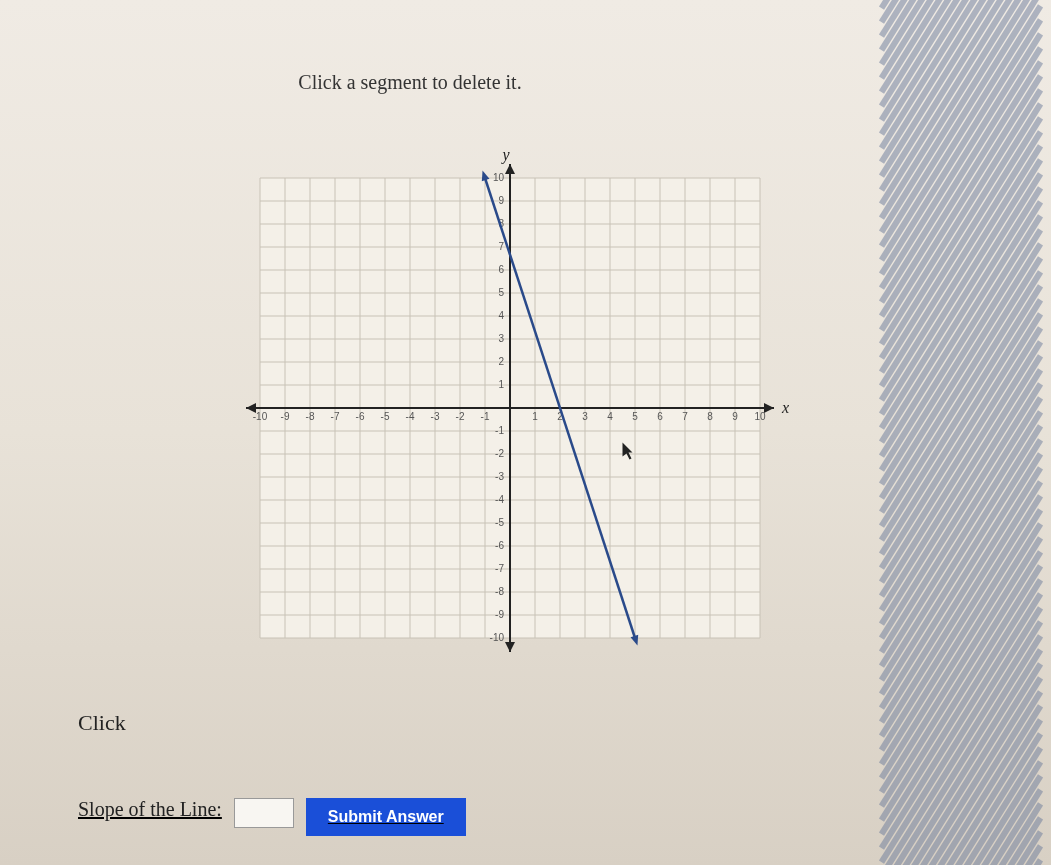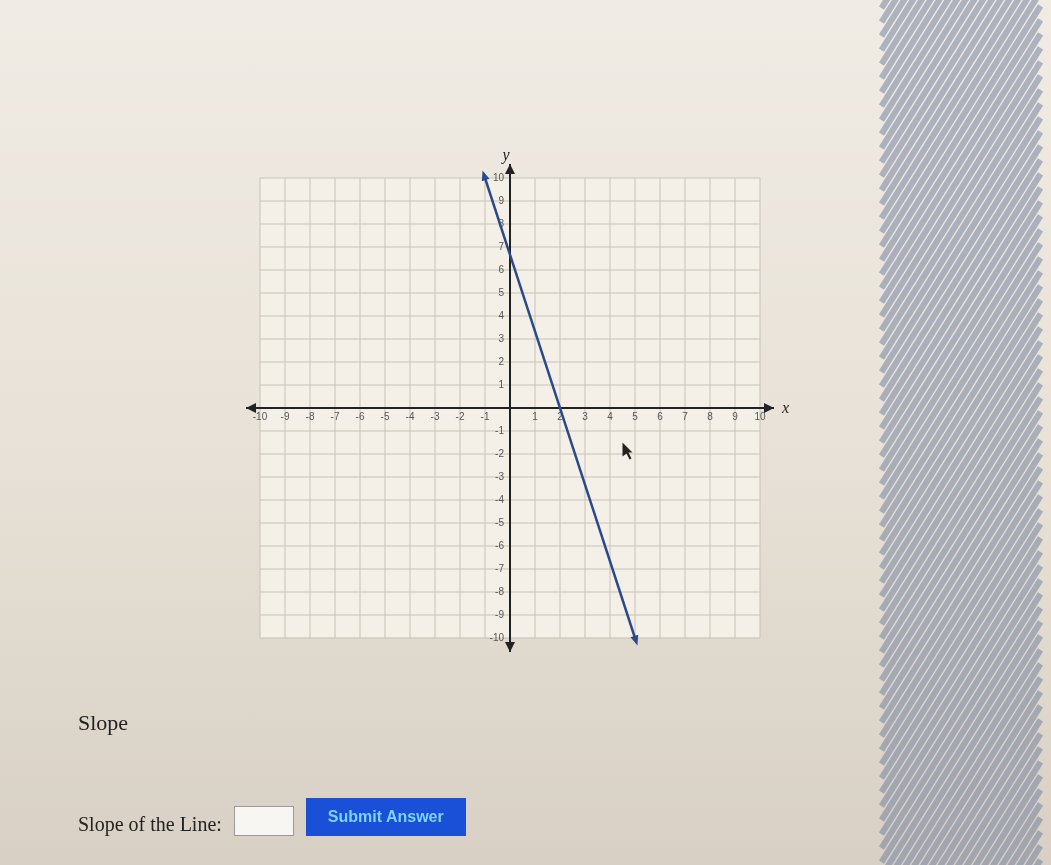--- a/index.html
+++ b/index.html
@@ -46,38 +46,39 @@
     top: 710px;
     left: 78px;
     font-size: 22px;
     color: #222;
   }
   .answer-row {
     position: absolute;
     top: 798px;
     left: 78px;
     display: flex;
-    align-items: flex-end;
+    align-items: flex-start;
     gap: 12px;
+    text-decoration: underline;
   }
   .slope-label {
     font-size: 20px;
     color: #222;
   }
   .slope-input {
     width: 60px;
     height: 30px;
     border: 1px solid #999;
     background: #f8f6f2;
     font-size: 16px;
     text-align: center;
   }
   .submit-btn {
     background: #1a4fd8;
-    color: #7dd3fc;
+    color: #ffffff;
     border: none;
     padding: 10px 22px;
     font-size: 16px;
     font-family: Arial, sans-serif;
     font-weight: bold;
     cursor: pointer;
   }
   .window-glare {
     position: absolute;
     right: 0;
@@ -106,20 +107,21 @@
   .plotted-line { stroke: #2a4a8a; stroke-width: 2.5; fill: none; }
   .cursor-arrow { fill: #222; }
 </style>
 </head>
 <body>
 
 <div class="page">
 
 
   <div class="instructions">
+    <div>Click a segment to delete it.</div>
   </div>
 
   <div class="chart-wrap">
     <svg id="chart-svg" width="560" height="520">
         <rect x="30" y="30" width="500" height="460" class="chart-grid-bg"></rect>
         <line x1="30" y1="30" x2="30" y2="490" class="grid-line"></line>
         <line x1="55" y1="30" x2="55" y2="490" class="grid-line"></line>
         <line x1="80" y1="30" x2="80" y2="490" class="grid-line"></line>
         <line x1="105" y1="30" x2="105" y2="490" class="grid-line"></line>
         <line x1="130" y1="30" x2="130" y2="490" class="grid-line"></line>
@@ -208,21 +210,21 @@
         <text x="274" y="33" class="tick-label" text-anchor="end">10</text>
         <text x="552" y="265" class="axis-label">x</text>
         <text x="276" y="12" class="axis-label" text-anchor="middle">y</text>
         <polyline points="255,30 405,490" class="plotted-line"></polyline>
         <polygon points="252.51983520135266,22.39416128414817 259.42296055758777,30.66137727963929 251.81712184173594,33.141542078286626" fill="#2a4a8a"></polygon>
         <polygon points="407.4801647986473,497.6058387158518 400.57703944241223,489.3386227203607 408.1828781582641,486.85845792171335" fill="#2a4a8a"></polygon>
         <polygon points="392.5,294.5 392.5,308.5 396.5,305.5 399.5,311.5 401.5,310.5 398.5,304.5 402.5,304.5" class="cursor-arrow"></polygon>
       </svg>
   </div>
 
-  <div class="answer-label">Slope</div>
+  <div class="answer-label">Click</div>
 
   <div class="answer-row">
     <span class="slope-label">Slope of the Line:</span>
     <input class="slope-input" type="text" value="" style="">
     <button class="submit-btn">Submit Answer</button>
   </div>
 
   <div class="window-glare" id="glare">
       <div class="blind-stripe" style="top: -122px; right: -60px;"></div>
       <div class="blind-stripe" style="top: -108px; right: -60px;"></div>

